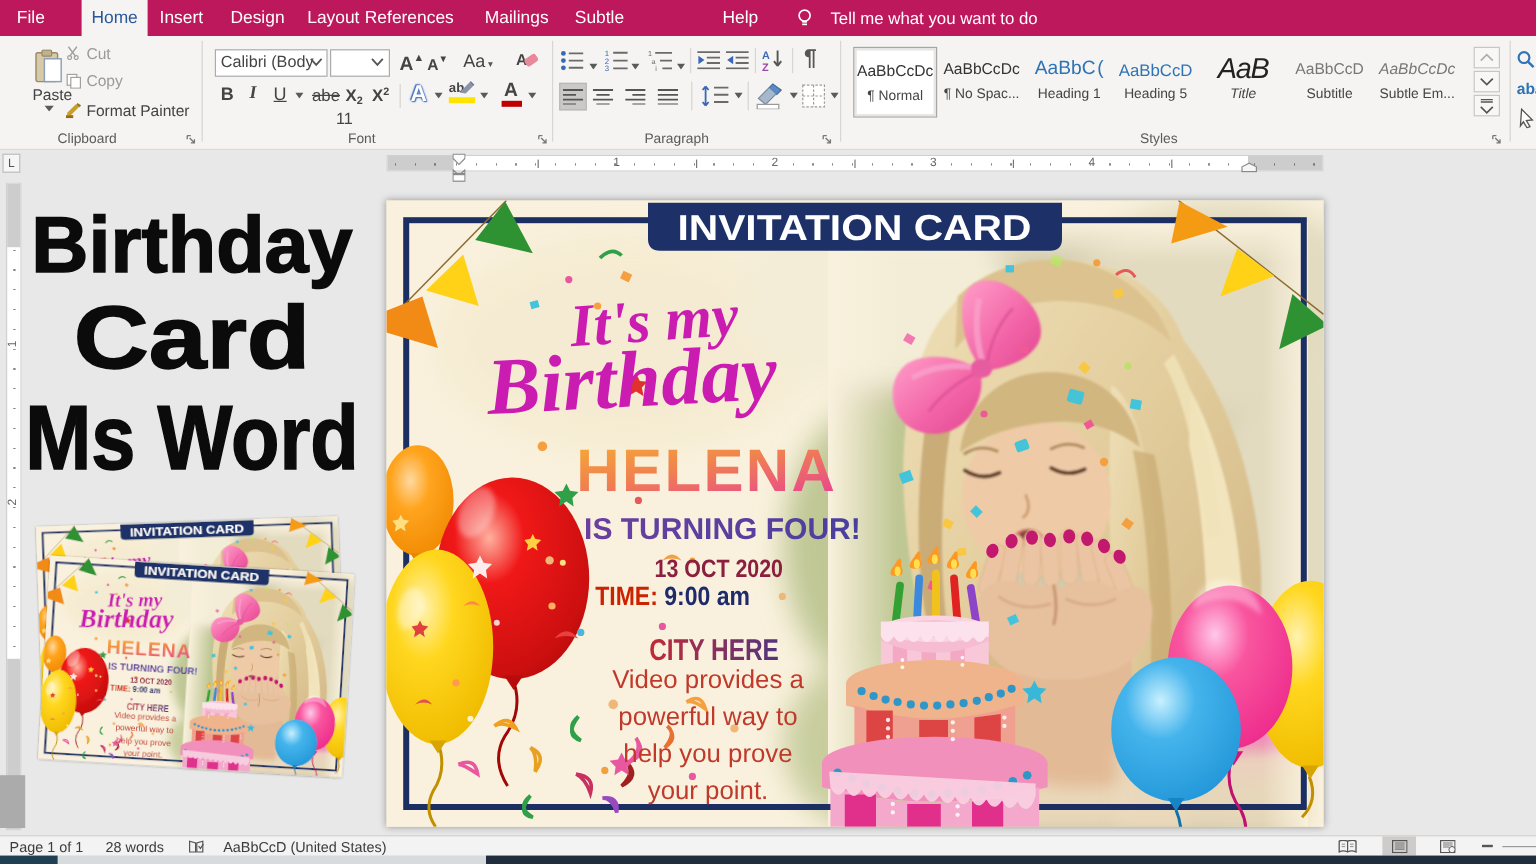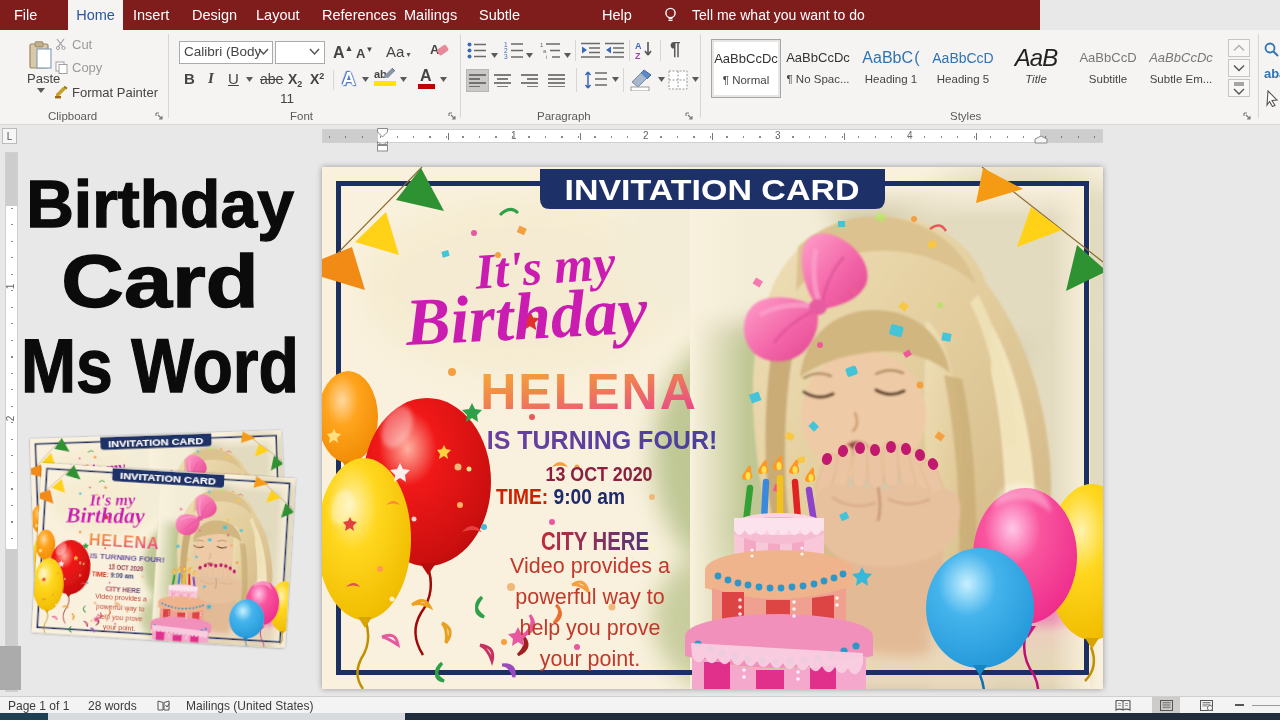--- a/index.html
+++ b/index.html
@@ -1,20 +1,20 @@
 <!DOCTYPE html>
 <html><head>
 <meta charset="utf-8">
 <style>
 * { margin:0; padding:0; box-sizing:border-box; }
 html,body { width:1280px; height:720px; overflow:hidden; font-family:"Liberation Sans", sans-serif; }
 #app { position:relative; width:1280px; height:720px; background:#e8e8e8; }
 
 
-#titlebar { position:absolute; left:0; top:0; width:1040px; height:30px; background:#7f1d1d; }
+#titlebar { position:absolute; left:0; top:0; width:1280px; height:30px; background:#be185d; }
 #titlebar .tab { position:absolute; top:0; height:30px; line-height:30px; color:#fff; font-size:14.5px; }
 #titlebar .hometab { position:absolute; left:68px; top:0; width:55px; height:30px; background:#f5f4f2; color:#2b579a; text-align:center; line-height:31px; font-size:14.5px; }
 #tellme { position:absolute; left:692px; top:0; height:30px; line-height:30px; color:#fff; font-size:14px; }
 #bulb { position:absolute; left:664px; top:7px; }
 
 
 #ribbon { position:absolute; left:0; top:30px; width:1280px; height:95px; background:#f5f4f2; border-bottom:1px solid #dcdad8; }
 .gsep { position:absolute; top:4px; height:84px; width:1px; background:#d8d5d2; }
 .glabel { position:absolute; top:80px; font-size:11.5px; color:#5c5a58; }
 .launcher { position:absolute; top:82px; width:10px; height:10px; }
@@ -483,21 +483,21 @@
       <div class="l3">Ms Word</div>
     </div>
   </div>
 
   <div id="titlebar">
     <span class="tab" style="left:14px;">File</span>
     <span class="hometab">Home</span>
     <span class="tab" style="left:133px;">Insert</span>
     <span class="tab" style="left:192px;">Design</span>
     <span class="tab" style="left:256px;">Layout</span>
-    <span class="tab" style="left:322px;">References</span>
+    <span class="tab" style="left:304px;">References</span>
     <span class="tab" style="left:404px;">Mailings</span>
     <span class="tab" style="left:479px;">Subtle</span>
     <span class="tab" style="left:550px;margin-top:26px;">View</span>
     <span class="tab" style="left:602px;">Help</span>
     <svg id="bulb" width="13" height="17" viewBox="0 0 13 17">
         <circle cx="6.5" cy="6" r="4.6" fill="none" stroke="#fff" stroke-width="1.4"></circle>
         <rect x="4.5" y="10.5" width="4" height="1.4" fill="#fff"></rect>
         <rect x="4.5" y="12.6" width="4" height="1.4" fill="#fff"></rect>
       </svg>
     <span id="tellme">Tell me what you want to do</span>
@@ -787,21 +787,21 @@
   </div>
 
   <div id="statusbar">
     <span style="left:8px;">Page 1 of 1</span>
     <span style="left:88px;">28 words</span>
     <svg style="position:absolute;left:157px;top:3px;" width="14" height="12" viewBox="0 0 14 12">
         <path d="M1 1v9h5V2.5z" fill="none" stroke="#555"></path>
         <path d="M12 1v9H7V2.5z" fill="none" stroke="#555"></path>
         <path d="M8.5 5l1.5 2 2.5-3.5" stroke="#555" fill="none"></path>
       </svg>
-    <span style="left:186px;">Mailings (United States)</span>
+    <span style="left:186px;">AaBbCcD (United States)</span>
     <svg style="position:absolute;left:1115px;top:3px;" width="16" height="11" viewBox="0 0 16 11">
         <path d="M8 1C6 0 2 0 1 1v9c2-1 5-1 7 0 2-1 5-1 7 0V1c-1-1-5-1-7 0z" fill="none" stroke="#555" stroke-width="1.1"></path>
         <path d="M8 1v9" stroke="#555"></path>
         <path d="M3 3.5h3M3 5.5h3M10 3.5h3M10 5.5h3" stroke="#888" stroke-width="0.8"></path>
       </svg>
     <div style="position:absolute;left:1152px;top:0;width:28px;height:17px;background:#cdcccb;"></div>
     <svg style="position:absolute;left:1160px;top:3px;" width="13" height="11" viewBox="0 0 13 11">
         <rect x="0.5" y="0.5" width="12" height="10" fill="none" stroke="#555"></rect>
         <path d="M2.5 2.5h8M2.5 4.2h8M2.5 5.9h8M2.5 7.6h8" stroke="#777" stroke-width="0.9"></path>
       </svg>

